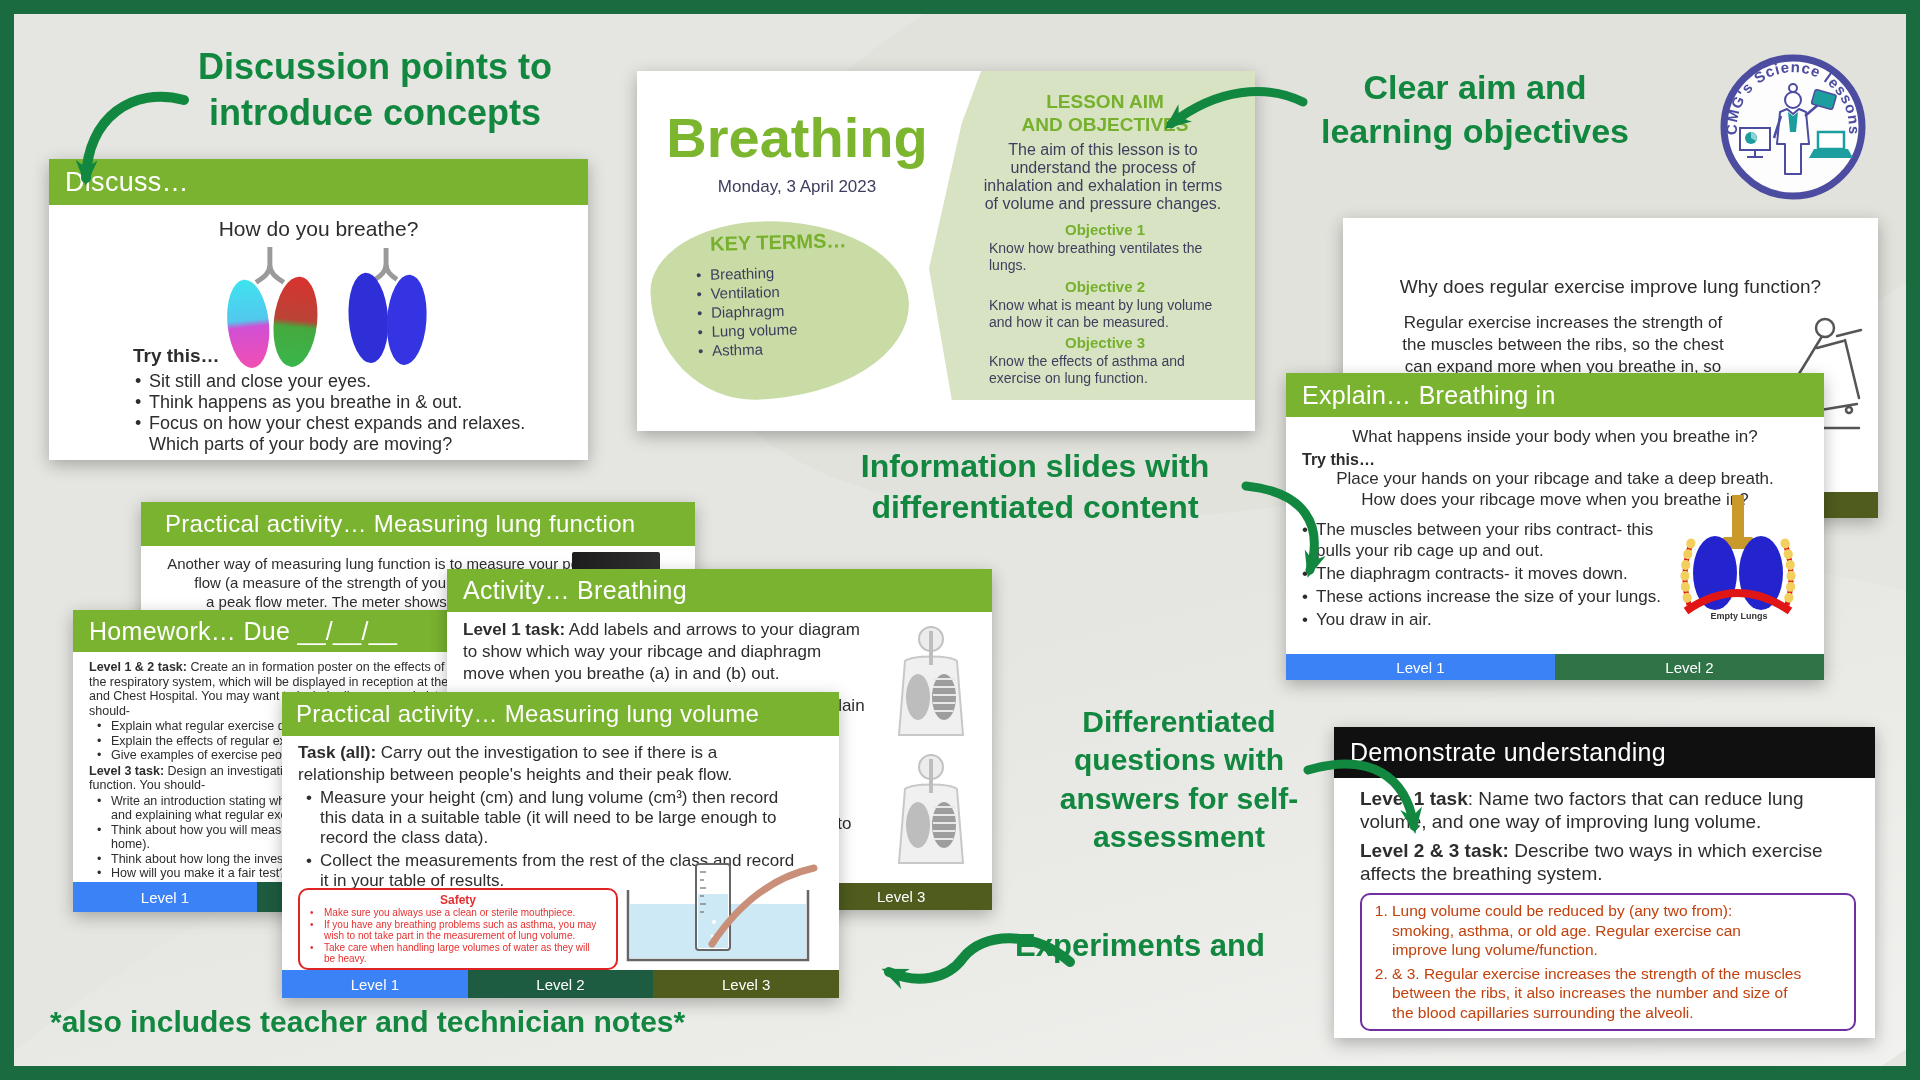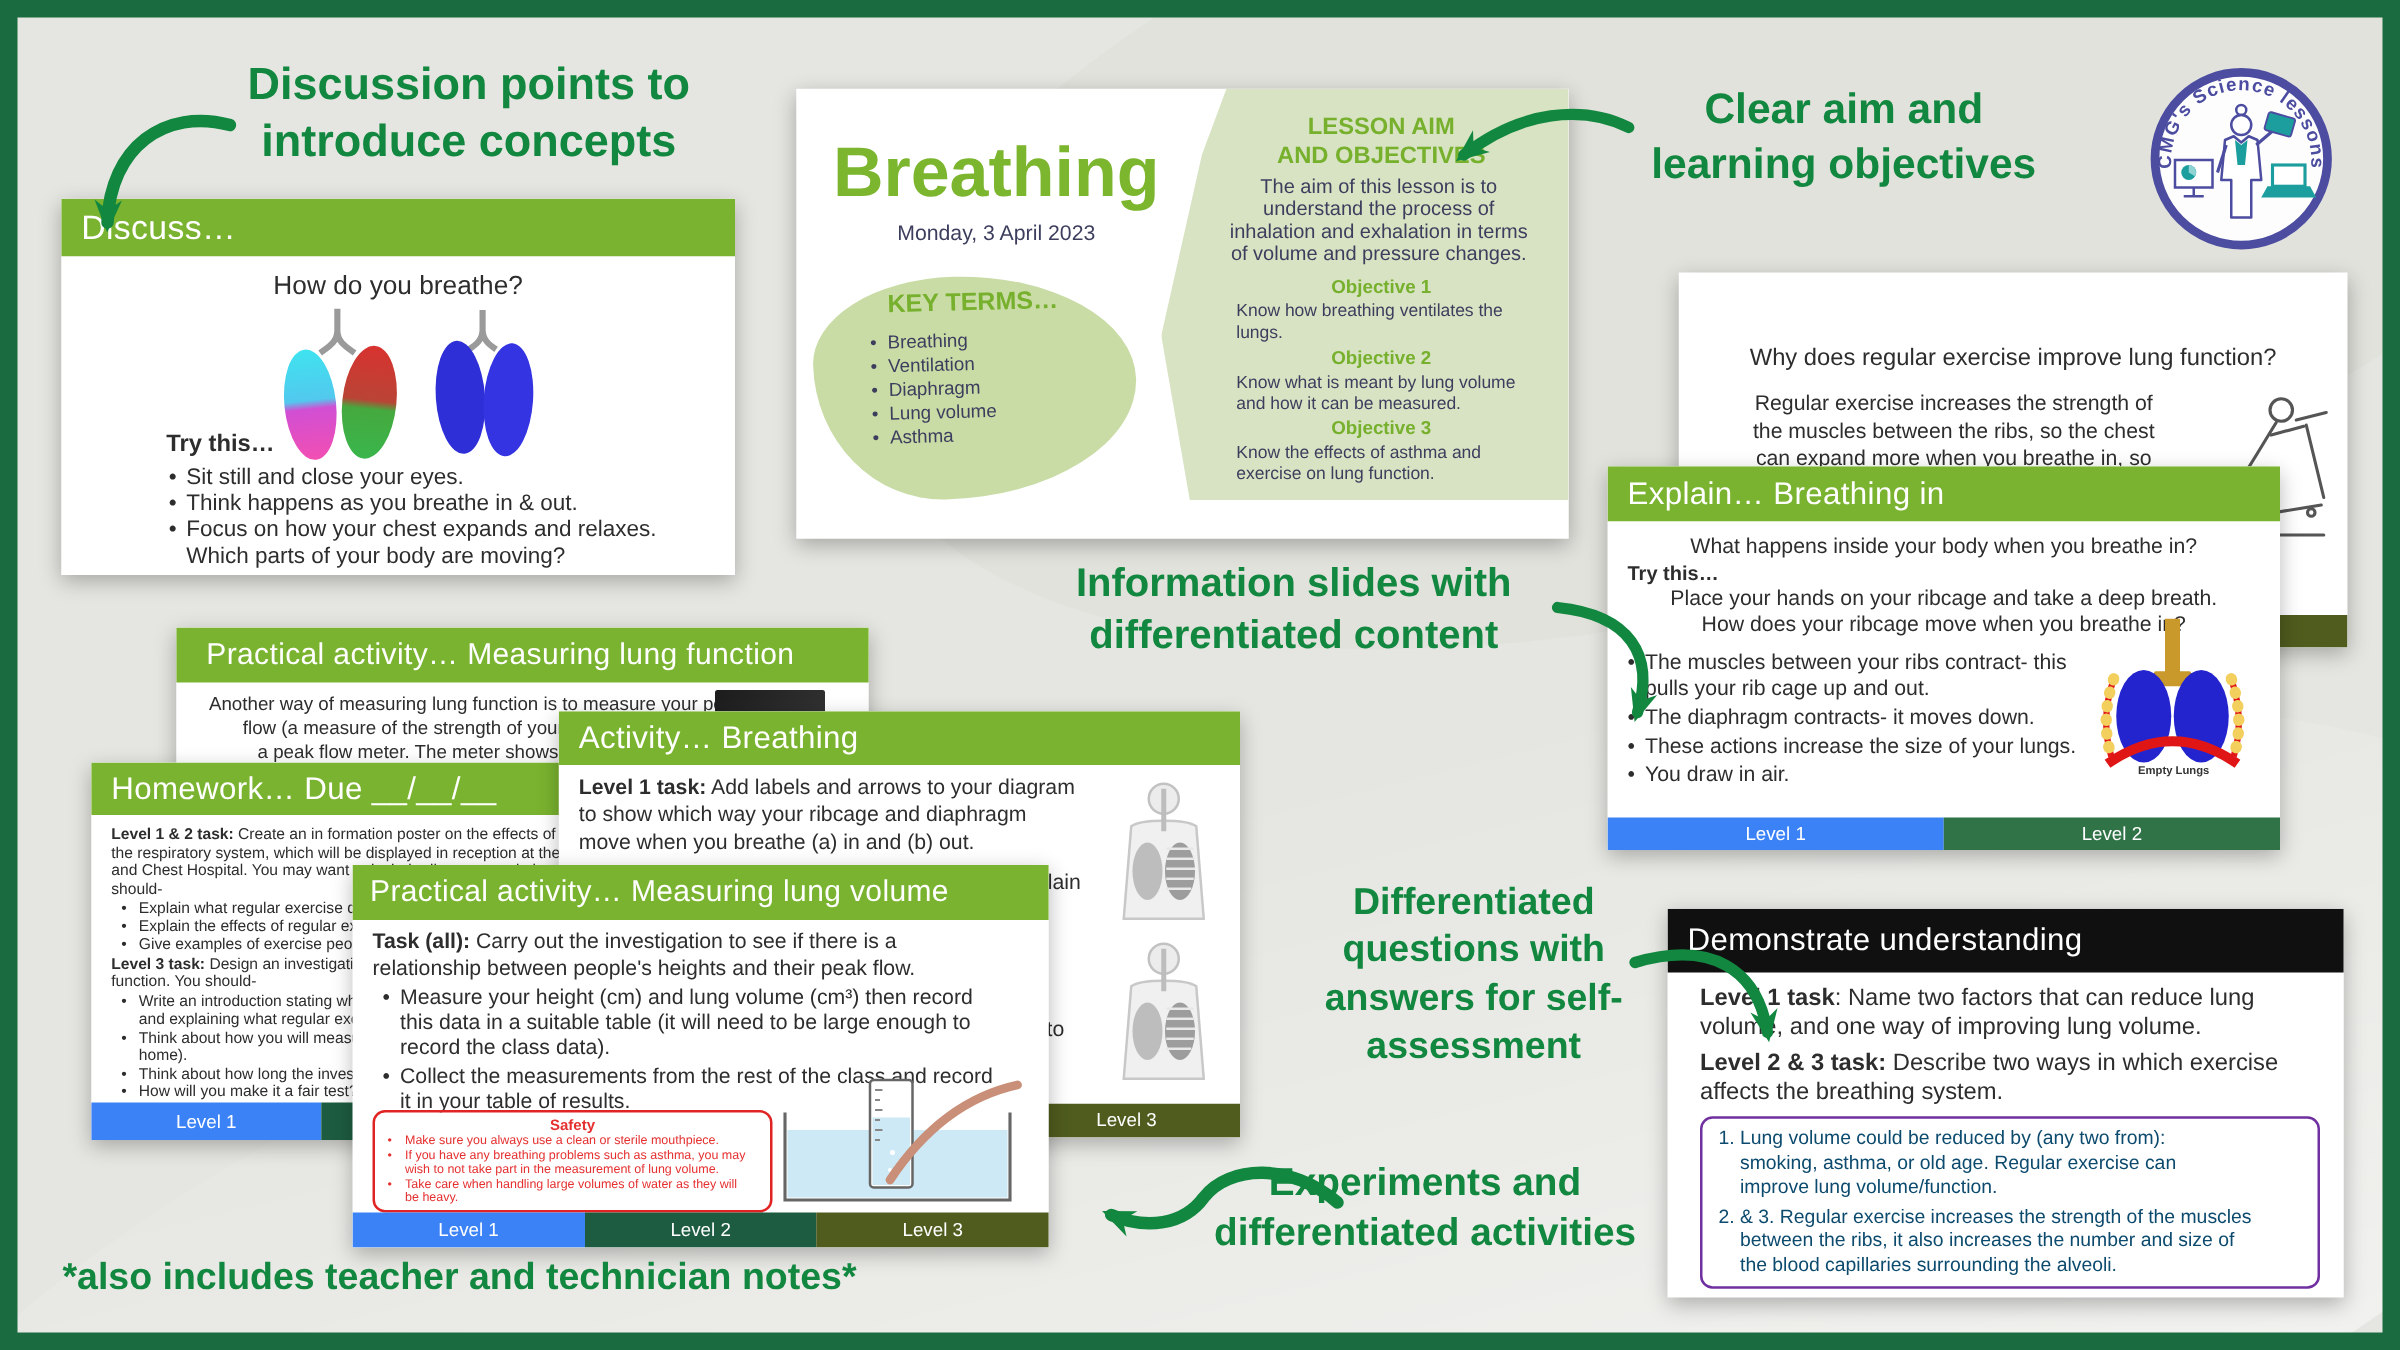--- a/index.html
+++ b/index.html
@@ -33,21 +33,21 @@
   
   .q-center{position:absolute;text-align:center;}
   
   .blob{position:absolute;background:#c9dca5;border-radius:44% 56% 60% 40% / 38% 48% 52% 62%;transform:rotate(-1.5deg);}
   .aimshape{position:absolute;background:#d7e3c2;clip-path:polygon(16% 0,100% 0,100% 100%,7% 100%,0 60%,10% 16%);}
   .green-h{color:#76b02c;font-weight:bold;}
   .tfoot{position:absolute;left:0;right:0;bottom:0;height:31px;background:#8abc3c;color:#fff;
          font-weight:bold;font-size:15px;display:flex;align-items:center;justify-content:center;}
   .safety{position:absolute;border:2.5px solid #e02424;border-radius:10px;color:#e53030;padding:3px 8px;}
   .safety ul.dots li::before{color:#e53030;}
-  .purplebox{position:absolute;border:2.5px solid #7030a0;border-radius:10px;color:#0c4a6e;}
+  .purplebox{position:absolute;border:2.5px solid #7030a0;border-radius:10px;color:#c2410c;}
   .purplebox ol{margin:6px 0 0 0;padding:0 8px 0 30px;}
   .purplebox li{white-space:pre-line;margin-bottom:4px;}
   .imgdark{position:absolute;background:linear-gradient(135deg,#1c1c1c,#3a3a3a);border-radius:2px;}
   .caption{position:absolute;font-size:9px;font-weight:bold;color:#333;text-align:center;}
 </style>
 </head>
 <body>
 
 <div class="stage">
   <div class="sw2"></div>
@@ -359,21 +359,20 @@
     <div>differentiated content</div>
   </div>
   <div class="ann" style="left:1028px;top:703px;width:302px;font-size:30px;">
     <div>Differentiated</div>
     <div>questions with</div>
     <div>answers for self-</div>
     <div>assessment</div>
   </div>
   <div class="ann" style="left:920px;top:926px;width:440px;font-size:31px;">
     <div>Experiments and</div>
-    <div>differentiated activities</div>
   </div>
   <div class="ann" style="left:50px;top:1003px;width:760px;font-size:30px;text-align:left;">
     <div>*also includes teacher and technician notes*</div>
   </div>
 
   <svg class="arrow" style="left:62px;top:88px;" width="130" height="110">
     <defs>
       <marker id="ah" markerUnits="userSpaceOnUse" markerWidth="28" markerHeight="24" refX="19" refY="12" orient="auto">
         <path d="M1,1 L27,12 L1,23 L9,12 Z" fill="#12873f"></path>
       </marker>

